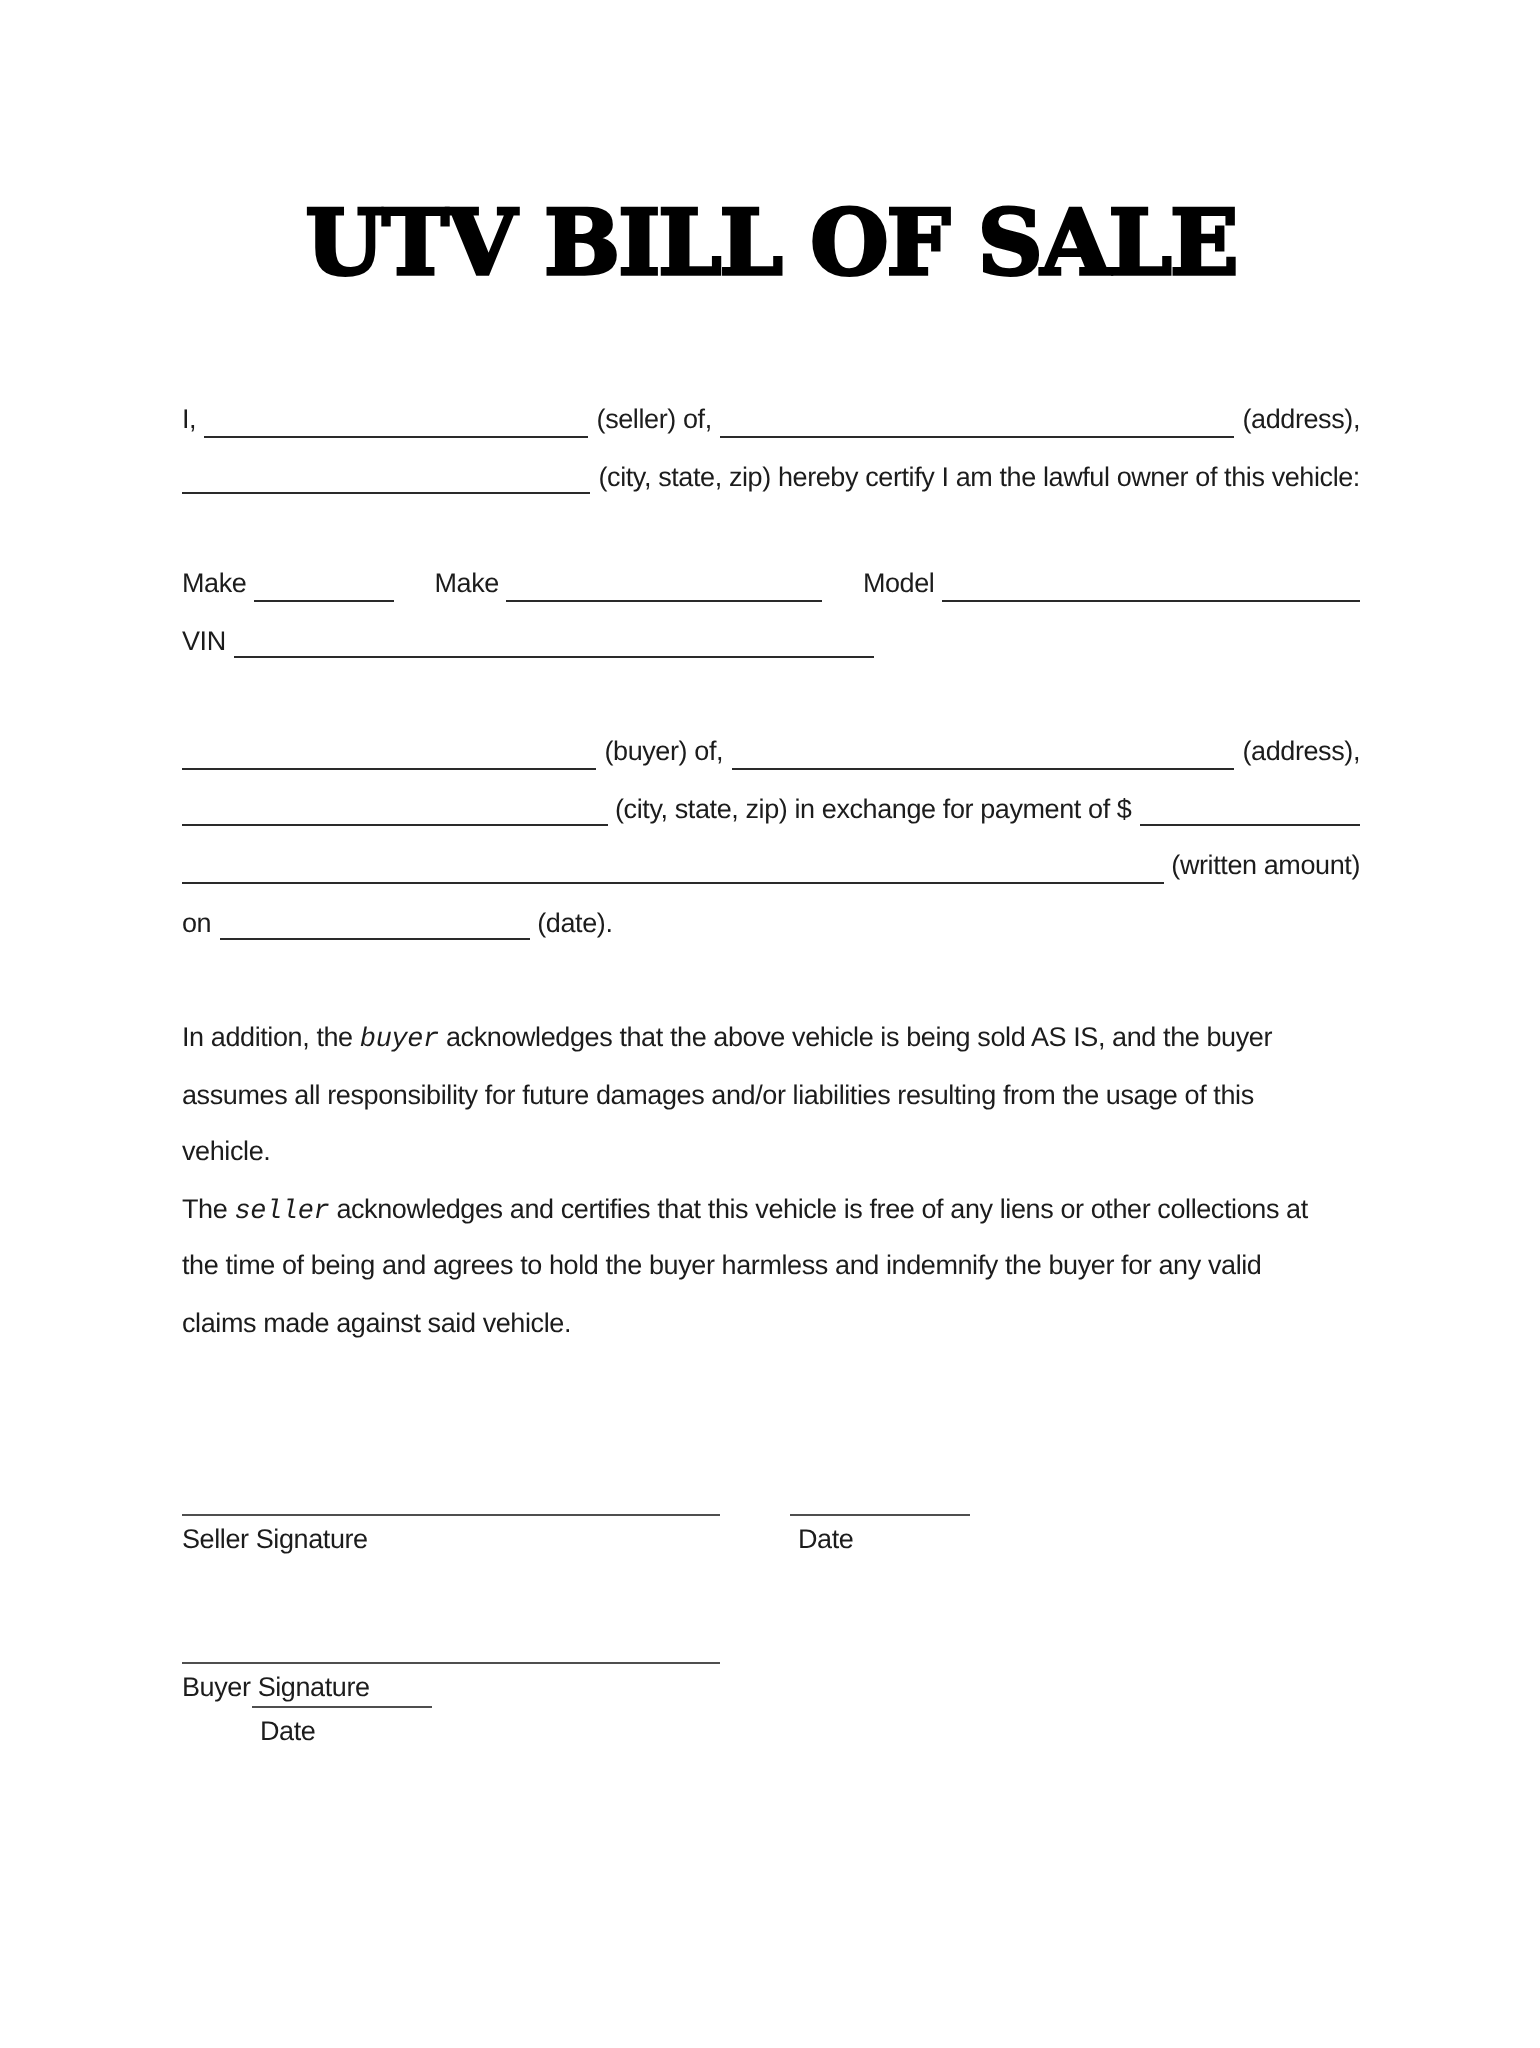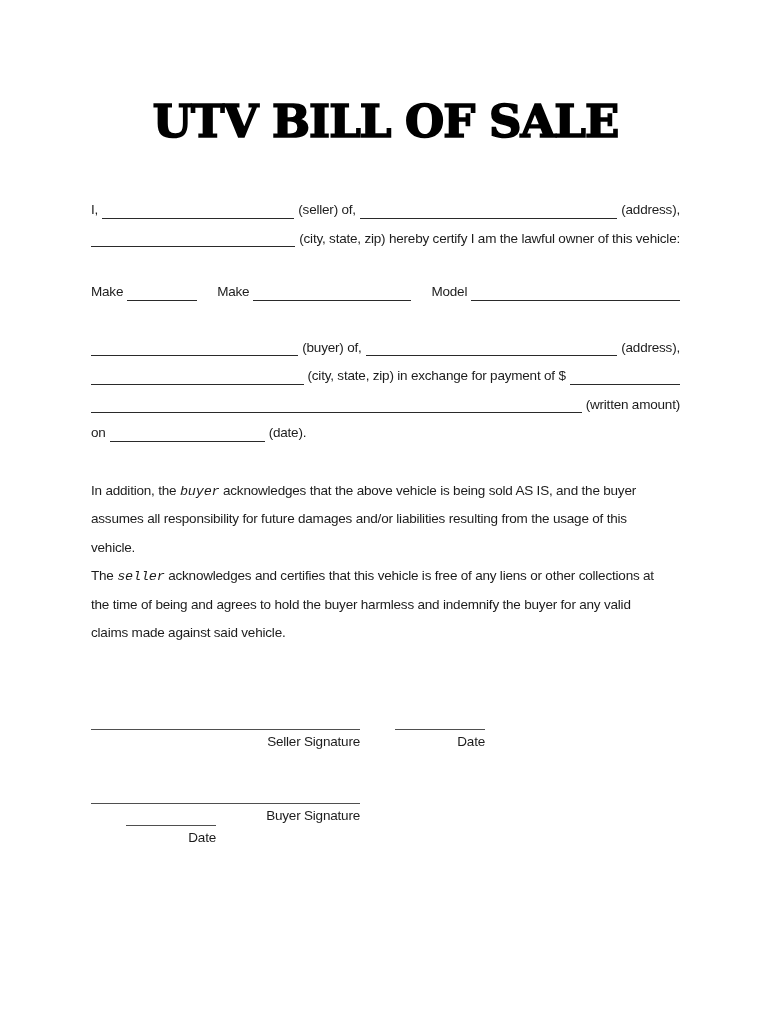--- a/index.html
+++ b/index.html
@@ -62,21 +62,21 @@
   .b-sale-date      { flex: 0 0 155px; }
   
   .tline { line-height: 28.5px; height: 28.5px; overflow: visible; }
   .tline .fin, .fit .fin { display: inline-block; white-space: nowrap; transform-origin: left center; }
   em { font-style: italic; font-family: Liberation Mono, monospace; }
   
   .sec-seller   { margin-top: 49px; }
   .sec-vehicle  { margin-top: 25px; }
   .sec-transfer { margin-top: 27px; }
   .sec-terms    { margin-top: 29px; }
-  .sec-sigs     { margin-top: 81px; text-align: right; }
+  .sec-sigs     { margin-top: 81px; }
   
   .sig-row { display: flex; }
   .sig-row + .sig-row { margin-top: 52px; flex-direction: column; }
   .sig-col-main { width: 269px; }
   .sig-col-date { width: 90px; margin-left: 35px; }
   .sig-line { height: 0; border-bottom: 1.5px solid #4f4f4f; }
   .sig-label { margin-top: 3px; line-height: 18px; }
   .sig-col-date .sig-label { padding-left: 4px; }
 </style>
 </head>
@@ -103,20 +103,24 @@
   </section>
 
   <section class="block sec-vehicle">
     <div class="fline">
       <span class="t">Make</span>
       <span class="blank b-year"></span>
       <span class="t gapl">Make</span>
       <span class="blank b-make"></span>
       <span class="t gapl">Model</span>
       <span class="blank b-model"></span>
+    </div>
+    <div class="fline">
+      <span class="t">VIN</span>
+      <span class="blank b-vin"></span>
     </div>
   </section>
 
   <section class="block sec-transfer">
     <div class="fline">
       <span class="blank b-buyer-name"></span>
       <span class="t">(buyer) of,</span>
       <span class="blank b-buyer-address"></span>
       <span class="t">(address),</span>
     </div>

